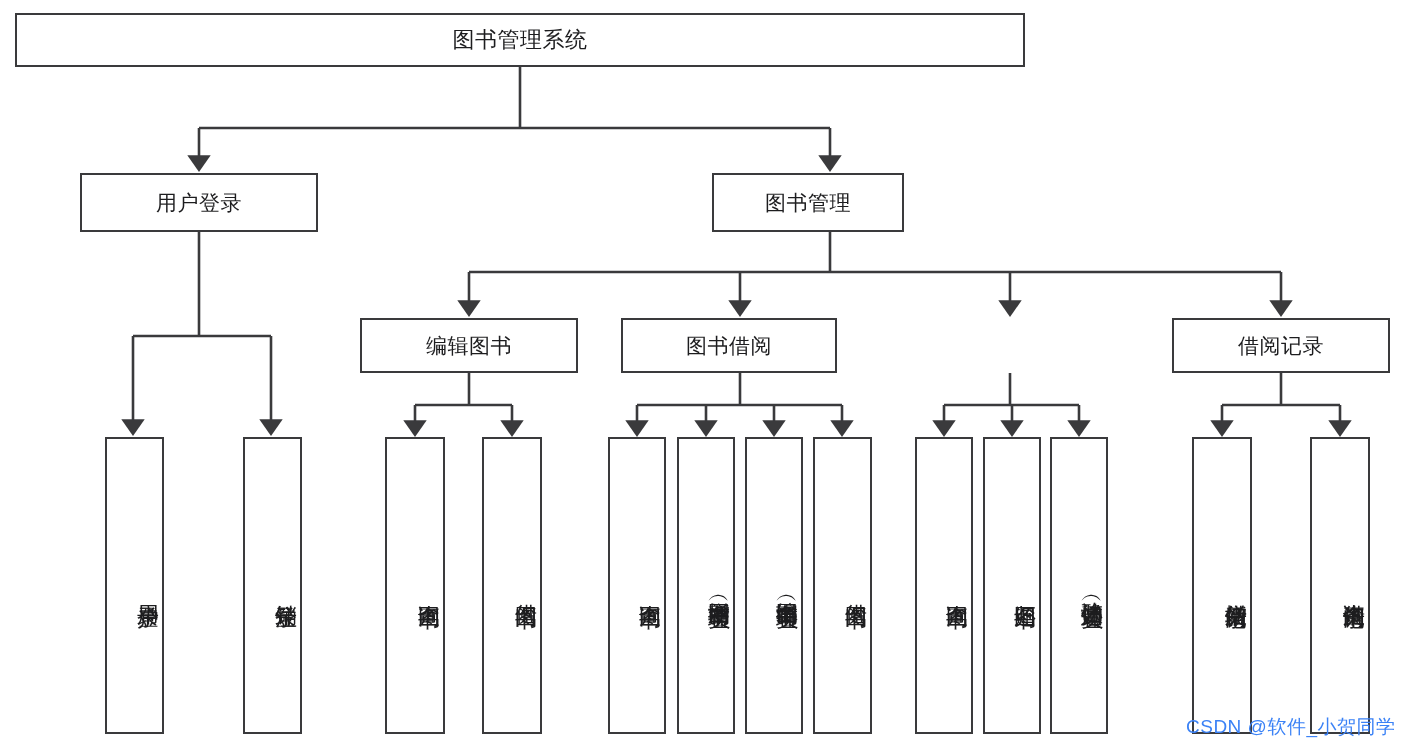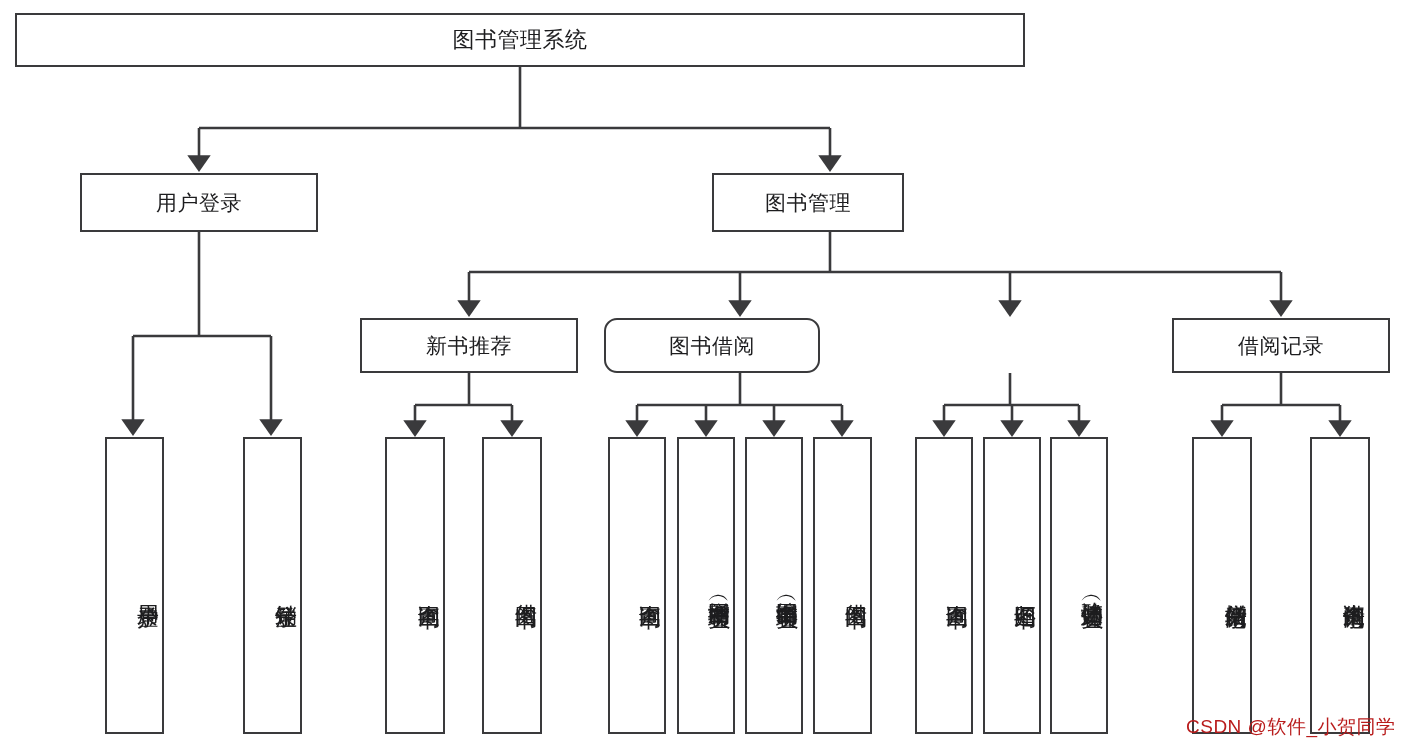--- a/index.html
+++ b/index.html
@@ -54,21 +54,21 @@
     align-items: flex-start;
     justify-content: center;
     padding-top: 6px;
     overflow: hidden;
   }
   .watermark {
     position: absolute;
     left: 1186px;
     top: 714px;
     font-size: 19px;
-    color: #b91c1c;
+    color: #3b82f6;
     letter-spacing: 0.5px;
     white-space: nowrap;
     z-index: 5;
     pointer-events: none;
   }
 </style>
 </head>
 <body>
 
 <div id="diagram-root">
@@ -128,23 +128,23 @@
   </div>
 
   <div class="node node-h" style="left:80px; top:173px; width:238px; height:59px;">
     <span>用户登录</span>
   </div>
   <div class="node node-h" style="left:712px; top:173px; width:192px; height:59px;">
     <span>图书管理</span>
   </div>
 
   <div class="node node-h" style="left:360px; top:318px; width:218px; height:55px;">
-    <span>新书推荐</span>
+    <span>编辑图书</span>
   </div>
-  <div class="node node-h" style="left:604px; top:318px; width:216px; height:55px;border-radius:13px;">
+  <div class="node node-h" style="left:621px; top:318px; width:216px; height:55px;">
     <span>图书借阅</span>
   </div>
   <div class="node node-h" style="left:1172px; top:318px; width:218px; height:55px;text-align:center;">
     <span>借阅记录</span>
   </div>
 
   <div class="node node-v" style="left:105px; top:437px; width:59px; height:297px;">
     <span>用户登录</span>
   </div>
   <div class="node node-v" style="left:243px; top:437px; width:59px; height:297px;">

